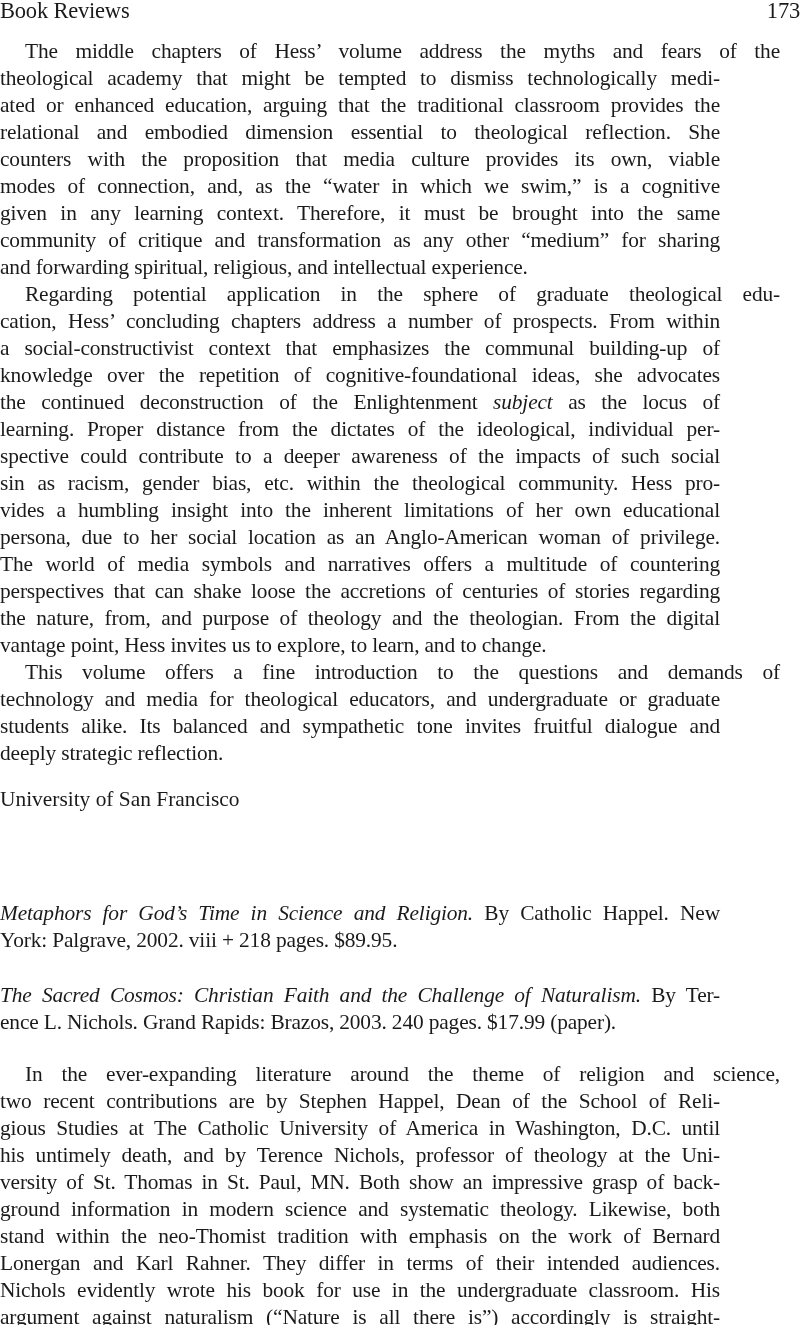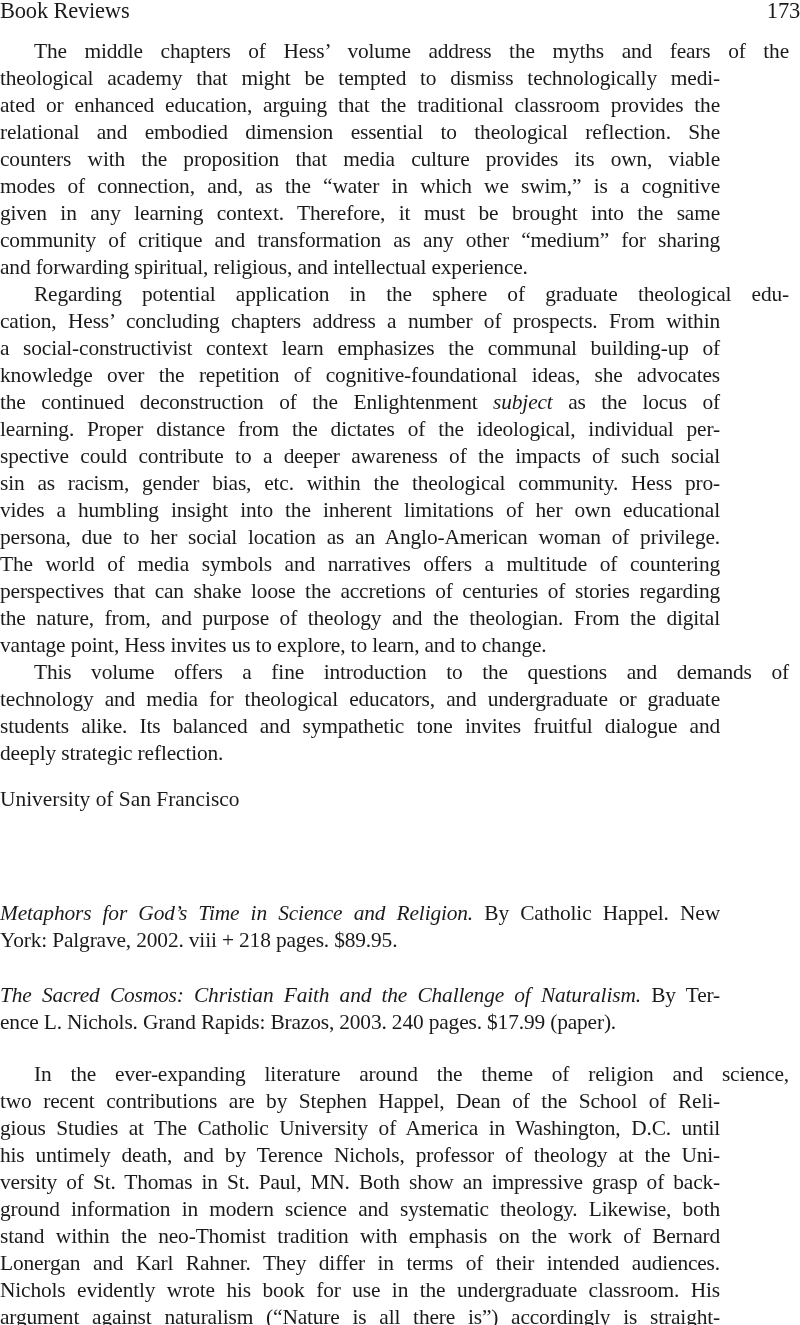--- a/index.html
+++ b/index.html
@@ -15,21 +15,21 @@
       display: flex; justify-content: space-between;
       letter-spacing: -0.2px;
     }
     .line {
       position: absolute; left: 0; width: 720px; height: 27px;
       font-size: 21.4px; line-height: 27px; white-space: nowrap;
       text-align: justify; text-align-last: justify;
       letter-spacing: -0.15px;
     }
     .line.last { text-align-last: left; }
-    .line.indent { padding-left: 34px; width: 755px; }
+    .line.indent { padding-left: 25px; width: 755px; }
     em, .it { }
     .sig {
       position: absolute; left: 0; width: 680px; height: 27px;
       font-size: 21.4px; line-height: 27px;
       display: flex; justify-content: space-between;
     }
   </style>
 </head>
 <body>
 
@@ -48,21 +48,21 @@
     <div class="line" style="top:146px">counters with the proposition that media culture provides its own, viable</div>
     <div class="line" style="top:173px">modes of connection, and, as the “water in which we swim,” is a cognitive</div>
     <div class="line" style="top:200px">given in any learning context. Therefore, it must be brought into the same</div>
     <div class="line" style="top:227px">community of critique and transformation as any other “medium” for sharing</div>
     <div class="line last" style="top:254px">and forwarding spiritual, religious, and intellectual experience.</div>
   </div>
 
   <div>
     <div class="line indent" style="top:281px">Regarding potential application in the sphere of graduate theological edu-</div>
     <div class="line" style="top:308px">cation, Hess’ concluding chapters address a number of prospects. From within</div>
-    <div class="line" style="top:335px">a social-constructivist context learn emphasizes the communal building-up of</div>
+    <div class="line" style="top:335px">a social-constructivist context that emphasizes the communal building-up of</div>
     <div class="line" style="top:362px">knowledge over the repetition of cognitive-foundational ideas, she advocates</div>
     <div class="line" style="top:389px"><span>the continued deconstruction of the Enlightenment </span><em>subject</em><span> as the locus of</span></div>
     <div class="line" style="top:416px">learning. Proper distance from the dictates of the ideological, individual per-</div>
     <div class="line" style="top:443px">spective could contribute to a deeper awareness of the impacts of such social</div>
     <div class="line" style="top:470px">sin as racism, gender bias, etc. within the theological community. Hess pro-</div>
     <div class="line" style="top:497px">vides a humbling insight into the inherent limitations of her own educational</div>
     <div class="line" style="top:524px">persona, due to her social location as an Anglo-American woman of privilege.</div>
     <div class="line" style="top:551px">The world of media symbols and narratives offers a multitude of countering</div>
     <div class="line" style="top:578px">perspectives that can shake loose the accretions of centuries of stories regarding</div>
     <div class="line" style="top:605px">the nature, from, and purpose of theology and the theologian. From the digital</div>

